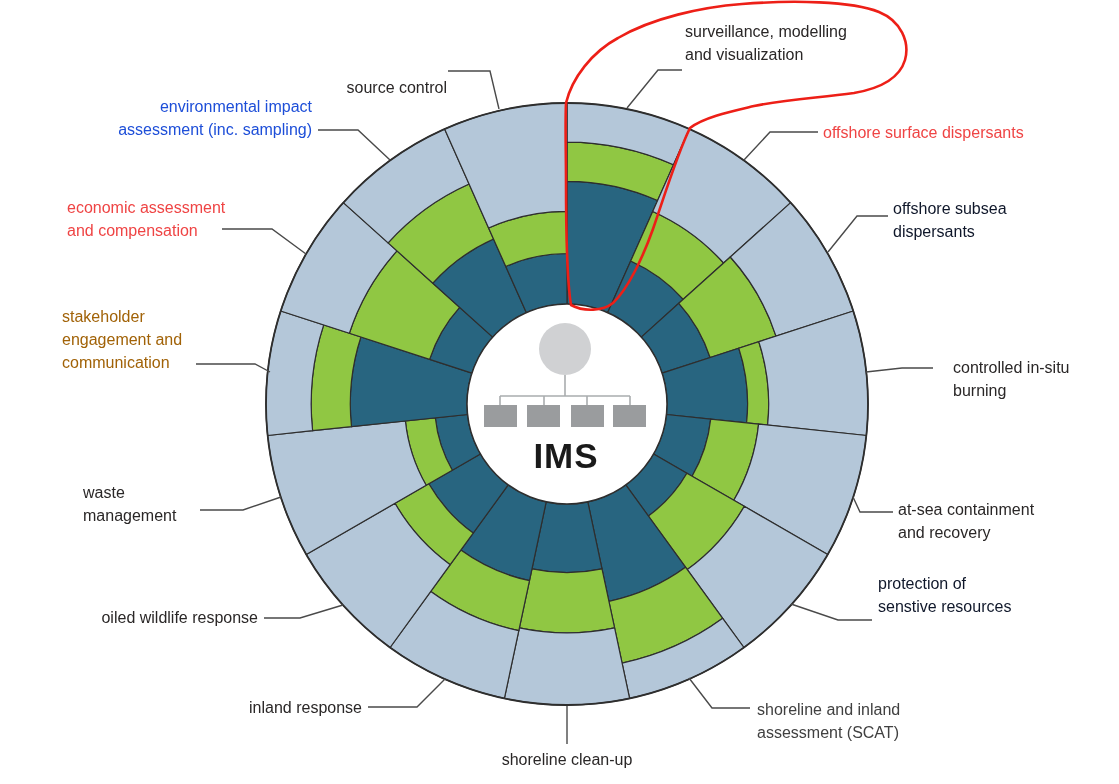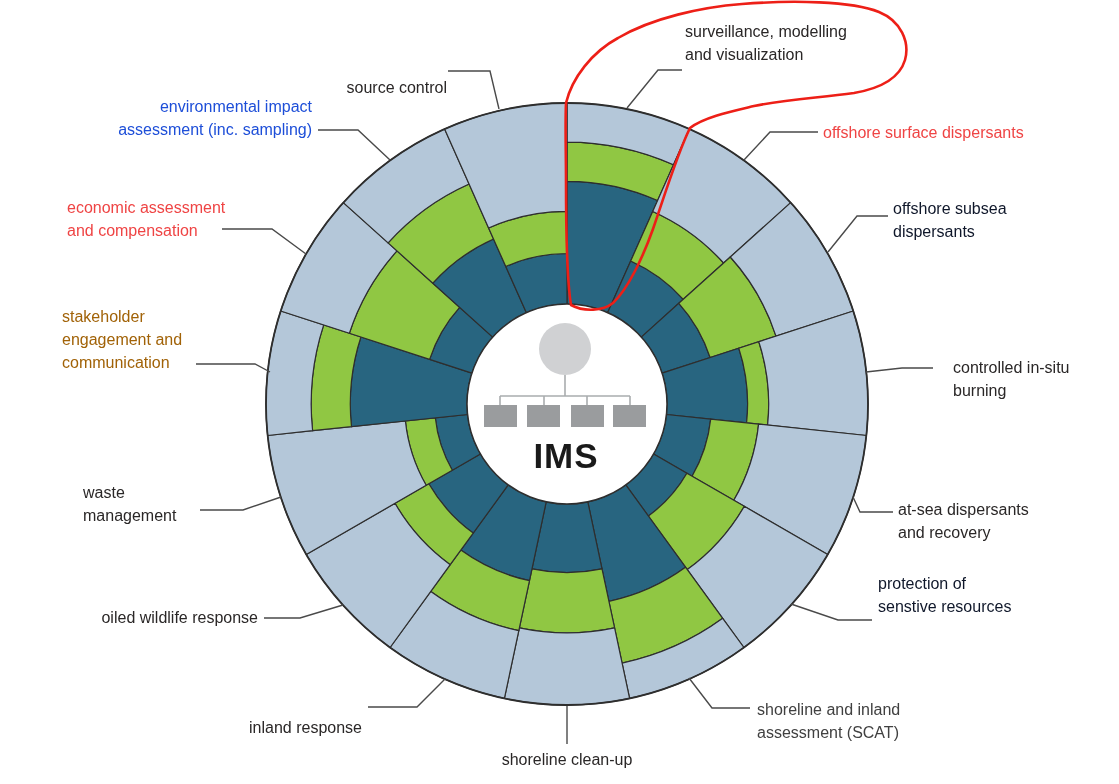--- a/index.html
+++ b/index.html
@@ -126,28 +126,28 @@
       <polyline points="448,71 490,71 499,109" fill="none" stroke="#4a4a4a" stroke-width="1.4"></polyline>
       <path d="M 566 103 C 572 78 592 52 618 38 C 652 18 702 7 742 4 C 792 0 852 1 879 12 C 901 21 910 42 905 60 C 899 80 877 89 854 93 C 818 98 788 99 754 106 C 733 111 704 117 690 128 C 678 152 666 191 653 229 C 643 257 628 289 613 303 C 603 311 584 312 571 305 C 567 281 566 231 566 181 C 566 151 565 126 566 103 Z" fill="none" stroke="#ed1f17" stroke-width="2.6" stroke-linejoin="round" stroke-linecap="round"></path>
     </svg>
     <div class="sector-label al-left" style="top: 20px; left: 685px; color: rgb(42, 39, 39);">surveillance, modelling
 and visualization</div>
     <div class="sector-label al-left" style="top: 121px; left: 823px; color: #ef4444;">offshore surface dispersants</div>
     <div class="sector-label al-left" style="top: 197px; left: 893px; color: #0f172a;">offshore subsea
 dispersants</div>
     <div class="sector-label al-left" style="top: 356px; left: 938px; color: rgb(42, 39, 39); margin-left: 15px;">controlled in-situ
 burning</div>
-    <div class="sector-label al-left" style="top: 498px; left: 898px; color: rgb(42, 39, 39);">at-sea dispersants
+    <div class="sector-label al-left" style="top: 498px; left: 898px; color: rgb(42, 39, 39);">at-sea containment
 and recovery</div>
     <div class="sector-label al-left" style="top: 572px; left: 878px; color: #0f172a;">protection of
 senstive resources</div>
     <div class="sector-label al-left" style="top: 698px; left: 757px; color: #404040;">shoreline and inland
 assessment (SCAT)</div>
     <div class="sector-label al-center" style="top: 748px; left: 567px; color: rgb(42, 39, 39);">shoreline clean-up</div>
-    <div class="sector-label al-right" style="top: 716px; right: 757px; color: rgb(42, 39, 39);">inland response</div>
+    <div class="sector-label al-right" style="top: 696px; right: 757px; color: rgb(42, 39, 39);">inland response</div>
     <div class="sector-label al-left" style="top: 481px; left: 83px; color: rgb(42, 39, 39);">waste
 management</div>
     <div class="sector-label al-right" style="top: 606px; right: 861px; color: rgb(42, 39, 39);">oiled wildlife response</div>
     <div class="sector-label al-left" style="top: 305px; left: 62px; color: #a16207;">stakeholder
 engagement and
 communication</div>
     <div class="sector-label al-left" style="top: 196px; left: 67px; color: #ef4444;">economic assessment
 and compensation</div>
     <div class="sector-label al-right" style="top: 95px; right: 807px; color: #1d4ed8;">environmental impact
 assessment (inc. sampling)</div>

